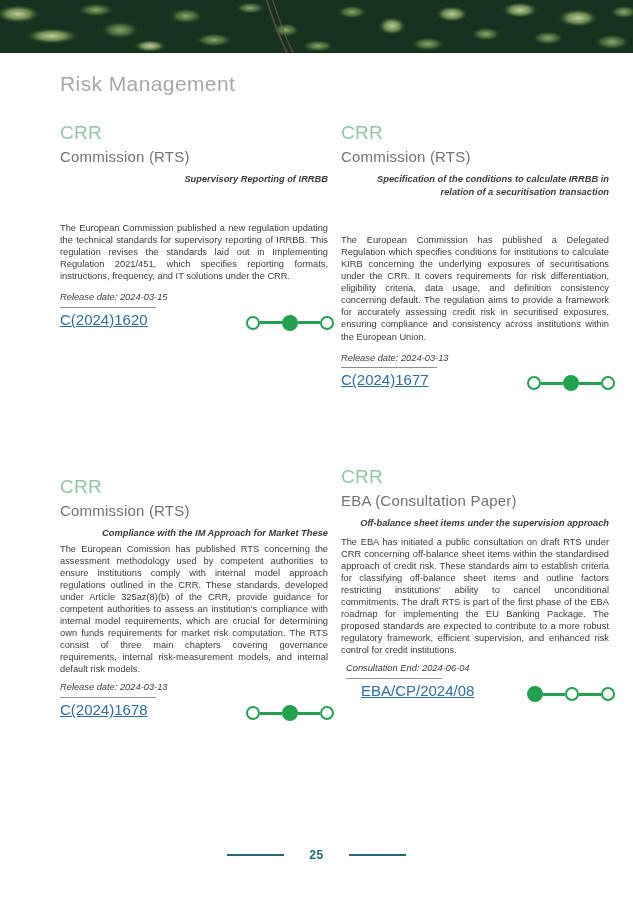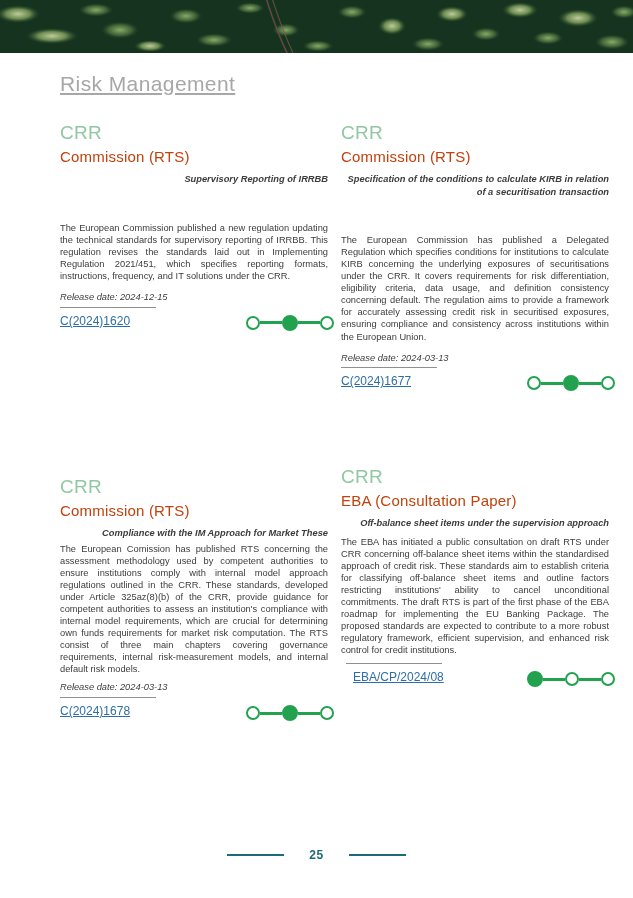--- a/index.html
+++ b/index.html
@@ -26,21 +26,20 @@
 
   
   .page-heading {
     position: absolute;
     left: 60px; top: 72px;
     font-size: 21px;
     font-weight: 300;
     letter-spacing: 0.4px;
     color: #a7a7a7;
     white-space: nowrap;
-    text-decoration: underline;
   }
 
   
   .cards { position: absolute; left: 0; top: 0; width: 514px; height: 898px; }
 
   .card { position: absolute; width: 268px; }
   .card.c1 { left: 60px;  top: 122px; }
   .card.c2 { left: 341px; top: 122px; }
   .card.c3 { left: 60px;  top: 476px; }
   .card.c4 { left: 341px; top: 466px; }
@@ -48,21 +47,21 @@
   .card-tag {
     font-size: 19px;
     font-weight: 300;
     color: #92c7a3;
     line-height: 1.15;
     letter-spacing: 0.3px;
   }
   .card-issuer {
     font-size: 15px;
     font-weight: 300;
-    color: #c2410c;
+    color: #737373;
     line-height: 1.3;
     margin-top: 3px;
     letter-spacing: 0.2px;
   }
   .card-subject {
     font-size: 9.3px;
     font-style: italic;
     font-weight: 700;
     color: #3c3c3c;
     line-height: 1.32;
@@ -96,27 +95,27 @@
   .meta-line.indent { padding-left: 5px; }
 
   .rule {
     width: 96px; height: 1px;
     background: #8f8f8f;
     margin: 3px 0 3px 0;
   }
   .rule.indent { margin-left: 5px; }
 
   .doc-link {
-    font-size: 12px;
+    font-size: 15px;
     color: #2d6ea8;
     text-decoration: underline;
     display: inline-block;
     white-space: nowrap;
   }
-  .doc-link.indent { margin-left: 12px; text-align: center; }
+  .doc-link.indent { margin-left: 20px; text-align: center; }
 
   
   .stepper {
     position: absolute;
     right: -6px;
     bottom: -2px;
     display: flex;
     align-items: center;
   }
   .step-dot {
@@ -205,37 +204,37 @@
 <div class="page-heading">Risk Management</div>
 
 <div class="cards">
 
   <div class="card c1">
     <div class="card-tag">CRR</div>
     <div class="card-issuer">Commission (RTS)</div>
     <div class="card-subject">Supervisory Reporting of IRRBB</div>
     <div class="card-body gap-lg">The European Commission published a new regulation updating the technical standards for supervisory reporting of IRRBB. This regulation revises the standards laid out in Implementing Regulation 2021/451, which specifies reporting formats, instructions, frequency, and IT solutions under the CRR.</div>
     <div class="card-footer">
-      <div class="meta-line">Release date: 2024-12-15</div>
+      <div class="meta-line">Release date: 2024-03-15</div>
       <div class="rule"></div>
       <a class="doc-link">C(2024)1620</a>
       <div class="stepper">
         <span class="step-dot"></span>
         <span class="step-bar"></span>
         <span class="step-dot filled"></span>
         <span class="step-bar"></span>
         <span class="step-dot"></span>
       </div>
     </div>
   </div>
 
   <div class="card c2">
     <div class="card-tag">CRR</div>
     <div class="card-issuer">Commission (RTS)</div>
-    <div class="card-subject">Specification of the conditions to calculate KIRB in relation of a securitisation transaction</div>
+    <div class="card-subject">Specification of the conditions to calculate IRRBB in relation of a securitisation transaction</div>
     <div class="card-body gap-lg">The European Commission has published a Delegated Regulation which specifies conditions for institutions to calculate KIRB concerning the underlying exposures of securitisations under the CRR. It covers requirements for risk differentiation, eligibility criteria, data usage, and definition consistency concerning default. The regulation aims to provide a framework for accurately assessing credit risk in securitised exposures, ensuring compliance and consistency across institutions within the European Union.</div>
     <div class="card-footer">
       <div class="meta-line">Release date: 2024-03-13</div>
       <div class="rule"></div>
       <a class="doc-link">C(2024)1677</a>
       <div class="stepper">
         <span class="step-dot"></span>
         <span class="step-bar"></span>
         <span class="step-dot filled"></span>
         <span class="step-bar"></span>
@@ -262,20 +261,21 @@
       </div>
     </div>
   </div>
 
   <div class="card c4">
     <div class="card-tag">CRR</div>
     <div class="card-issuer">EBA (Consultation Paper)</div>
     <div class="card-subject">Off-balance sheet items under the supervision approach</div>
     <div class="card-body">The EBA has initiated a public consultation on draft RTS under CRR concerning off-balance sheet items within the standardised approach of credit risk. These standards aim to establish criteria for classifying off-balance sheet items and outline factors restricting institutions' ability to cancel unconditional commitments. The draft RTS is part of the first phase of the EBA roadmap for implementing the EU Banking Package. The proposed standards are expected to contribute to a more robust regulatory framework, efficient supervision, and enhanced risk control for credit institutions.</div>
     <div class="card-footer pull">
+      <div class="meta-line indent">Consultation End: 2024-06-04</div>
       <div class="rule indent"></div>
       <a class="doc-link indent">EBA/CP/2024/08</a>
       <div class="stepper">
         <span class="step-dot filled"></span>
         <span class="step-bar"></span>
         <span class="step-dot"></span>
         <span class="step-bar"></span>
         <span class="step-dot"></span>
       </div>
     </div>

